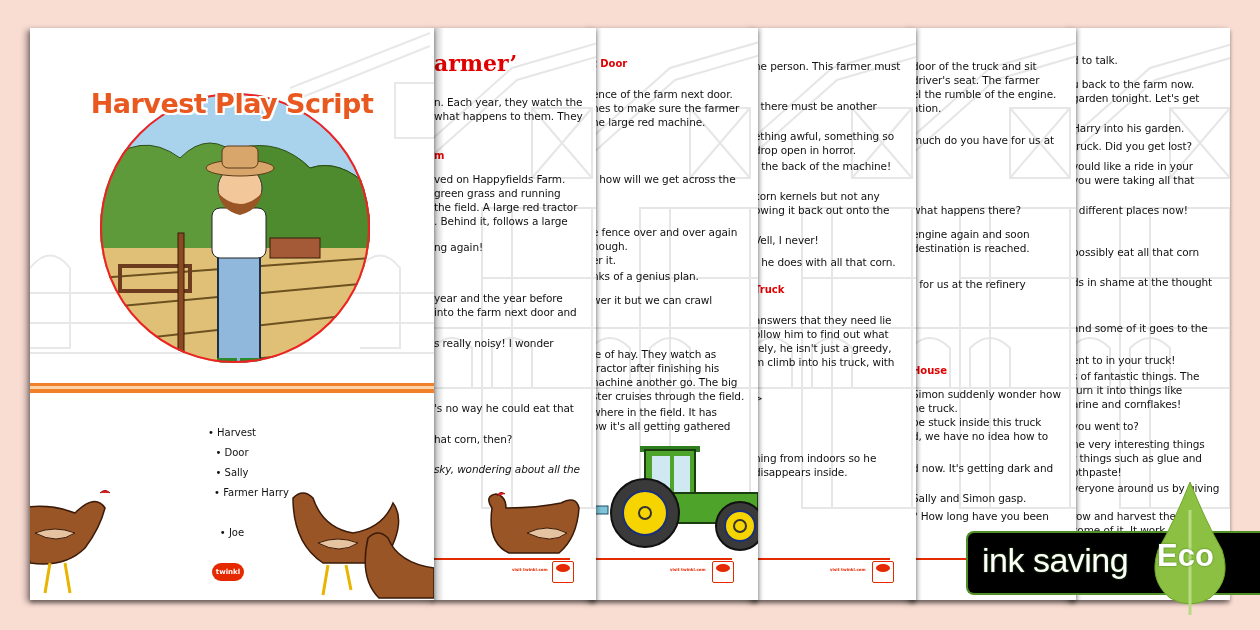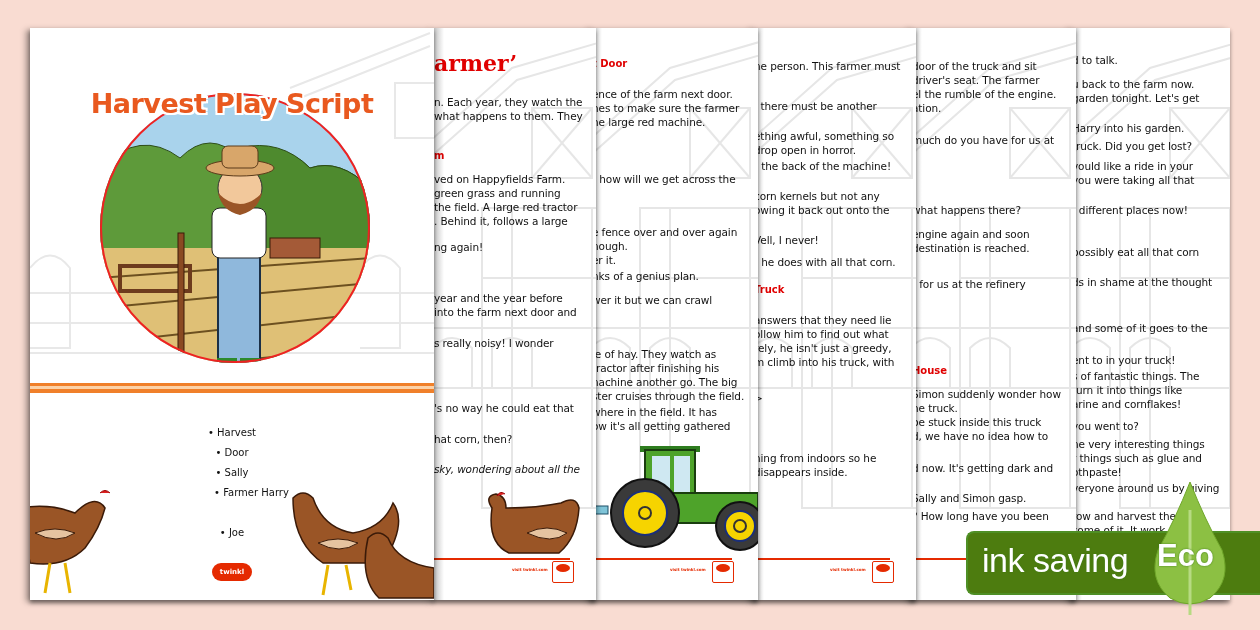--- a/index.html
+++ b/index.html
@@ -40,28 +40,28 @@
   .subtitle-bar { position: absolute; left: 0; right: 0; top: 355px; height: 10px;
     background: linear-gradient(#f0802a 0 3px, #fcd2a8 3px 6px, #f0802a 6px 10px); }
   .cover-subtitle {
     position: absolute; left: 0; width: 100%; top: 346px; text-align: center;
     font-size: 21px; font-weight: bold; color: #b3141a;
     text-shadow: 2px 2px 0 #fff, -2px -2px 0 #fff, 2px -2px 0 #fff, -2px 2px 0 #fff; z-index: 3;
   }
   .char-head { position: absolute; left: 0; width: 100%; top: 383px; text-align: center; color: #e00000; font-weight: bold; font-size: 10px; }
   .char-item { position: absolute; left: 0; width: 100%; text-align: center; font-size: 10px; color: #111; }
   .twinkl-logo {
-    position: absolute; left: 182px; top: 535px; width: 40px; height: 18px; background: #e52a00;
+    position: absolute; left: 182px; top: 535px; width: 32px; height: 18px; background: #e52a00;
     border-radius: 9px; color: #fff; font-size: 7px; font-weight: bold; text-align: center; line-height: 18px;
   }
 
   
   .eco-badge {
     position: absolute; left: 966px; top: 531px; width: 294px; height: 64px;
-    background: #4d7c0f; border: 2px solid #4f8f25; border-right: none; border-radius: 8px 0 0 8px;
+    background: #000000; border: 2px solid #4f8f25; border-right: none; border-radius: 8px 0 0 8px;
   }
   .eco-text {
     position: absolute; left: 14px; top: 8px; font-size: 34px; color: #fff;
     font-family: "Liberation Sans", sans-serif; letter-spacing: -0.5px;
     text-shadow: 0 0 2px #3b7a16;
   }
   .eco-leaf { position: absolute; left: 1150px; top: 480px; width: 80px; height: 135px; }
   .eco-word {
     position: absolute; left: 1157px; top: 538px; font-size: 31px; font-weight: bold; color: #fff;
     font-family: "Liberation Sans", sans-serif; text-shadow: 0 0 2px #3b7a16;

